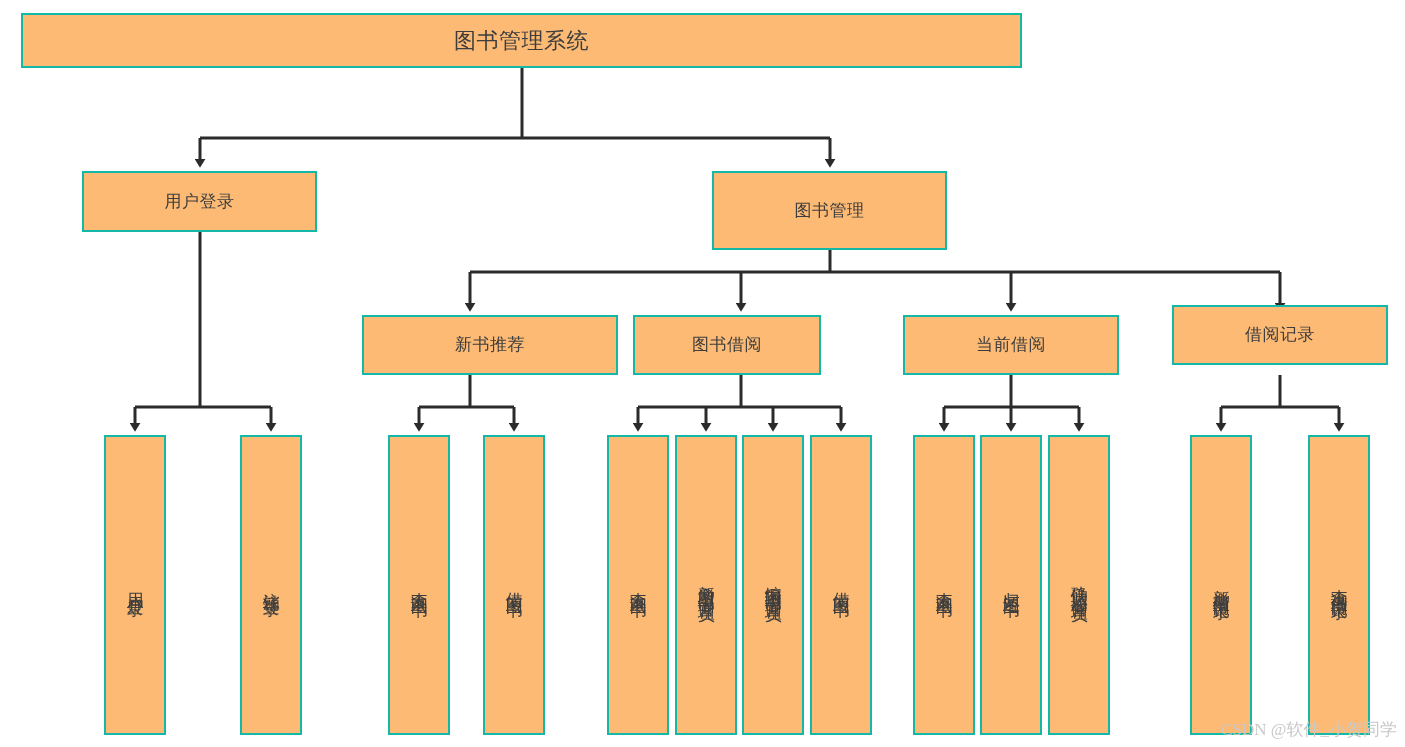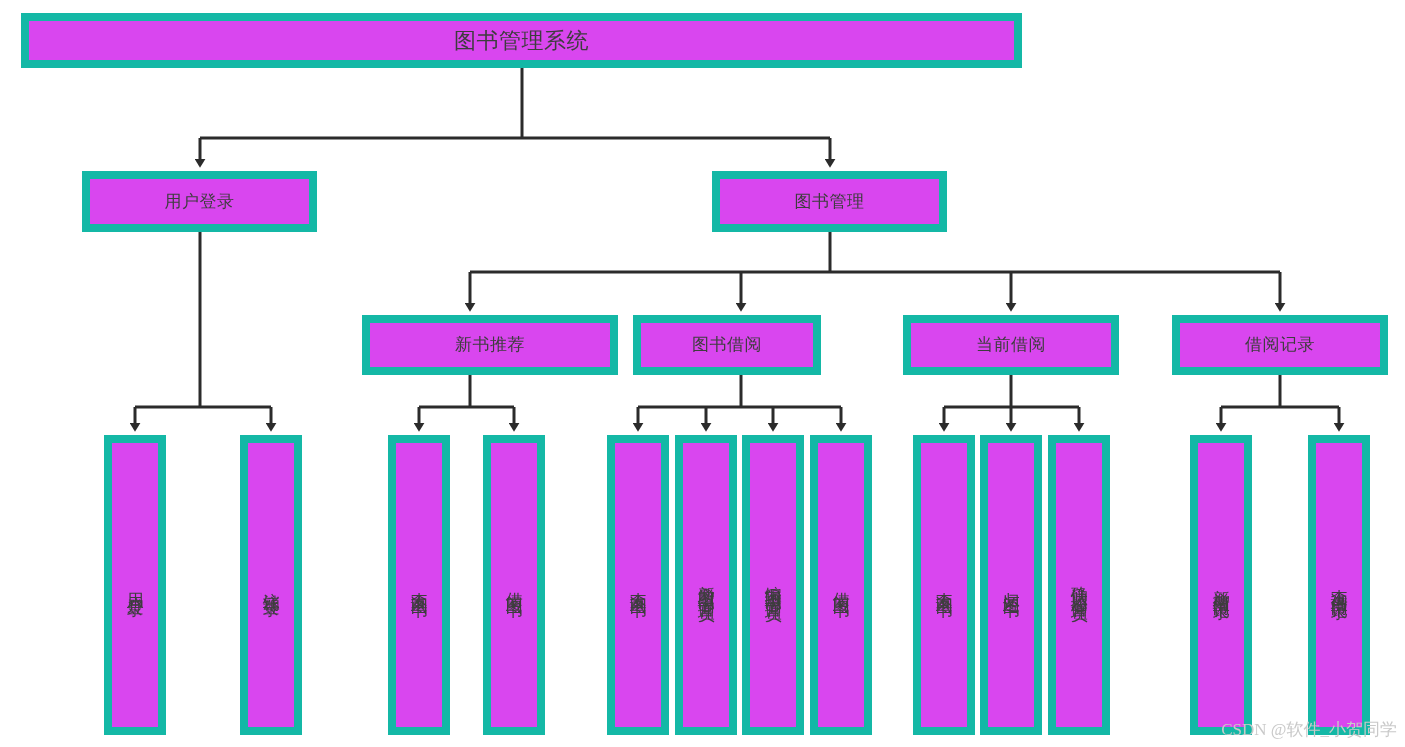--- a/index.html
+++ b/index.html
@@ -20,22 +20,22 @@
   svg#wires {
     position: absolute;
     top: 0;
     left: 0;
     width: 1405px;
     height: 747px;
   }
   .node {
     position: absolute;
     box-sizing: border-box;
-    background: #d946ef;
-    border: 8px solid #14b8a6;
+    background: #fdba74;
+    border: 2px solid #14b8a6;
     display: flex;
     align-items: center;
     justify-content: center;
     z-index: 2;
   }
   .node-label {
     color: #3d3d3d;
     font-size: 17px;
     line-height: 1.25;
     text-align: center;
@@ -117,34 +117,34 @@
     </g>
   </svg>
 
   <div class="node root" style="left:21px; top:13px; width:1001px; height:55px;">
     <span class="node-label">图书管理系统</span>
   </div>
 
   <div class="node" style="left:82px; top:171px; width:235px; height:61px;">
     <span class="node-label">用户登录</span>
   </div>
-  <div class="node" style="left:712px; top:171px; width:235px; height:61px;">
+  <div class="node" style="left:712px; top:171px; width:235px; height:79px;">
     <span class="node-label">图书管理</span>
   </div>
 
   <div class="node" style="left:362px; top:315px; width:256px; height:60px;">
     <span class="node-label">新书推荐</span>
   </div>
   <div class="node" style="left:633px; top:315px; width:188px; height:60px;align-items:center;">
     <span class="node-label">图书借阅</span>
   </div>
   <div class="node" style="left:903px; top:315px; width:216px; height:60px;">
     <span class="node-label">当前借阅</span>
   </div>
-  <div class="node" style="left:1172px; top:315px; width:216px; height:60px;">
+  <div class="node" style="left:1172px; top:305px; width:216px; height:60px;">
     <span class="node-label">借阅记录</span>
   </div>
 
   <div class="node vertical" style="left:104px; top:435px; width:62px; height:300px;">
     <span class="node-label">用户登录</span>
   </div>
   <div class="node vertical" style="left:240px; top:435px; width:62px; height:300px;">
     <span class="node-label">注销登录</span>
   </div>
   <div class="node vertical" style="left:388px; top:435px; width:62px; height:300px;">

